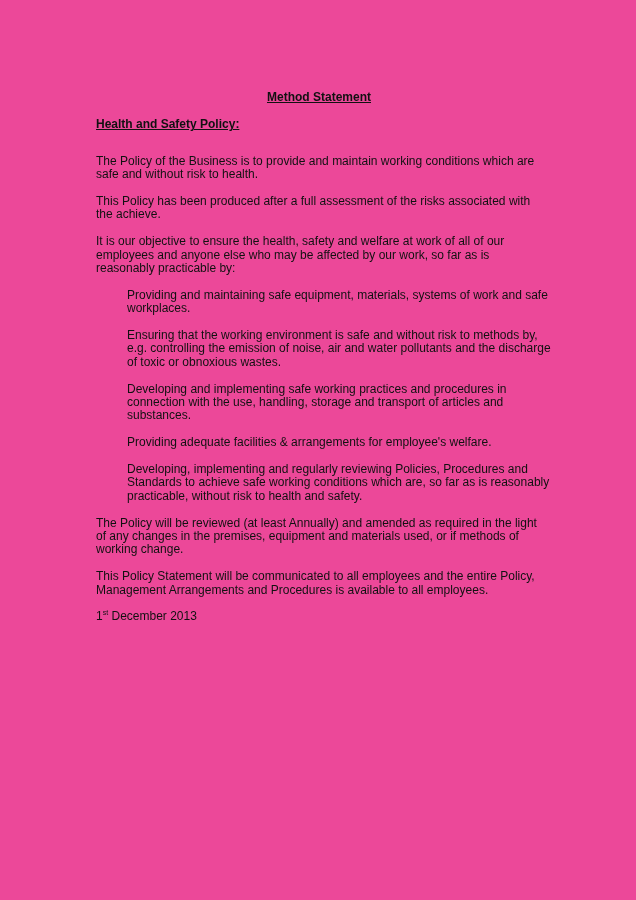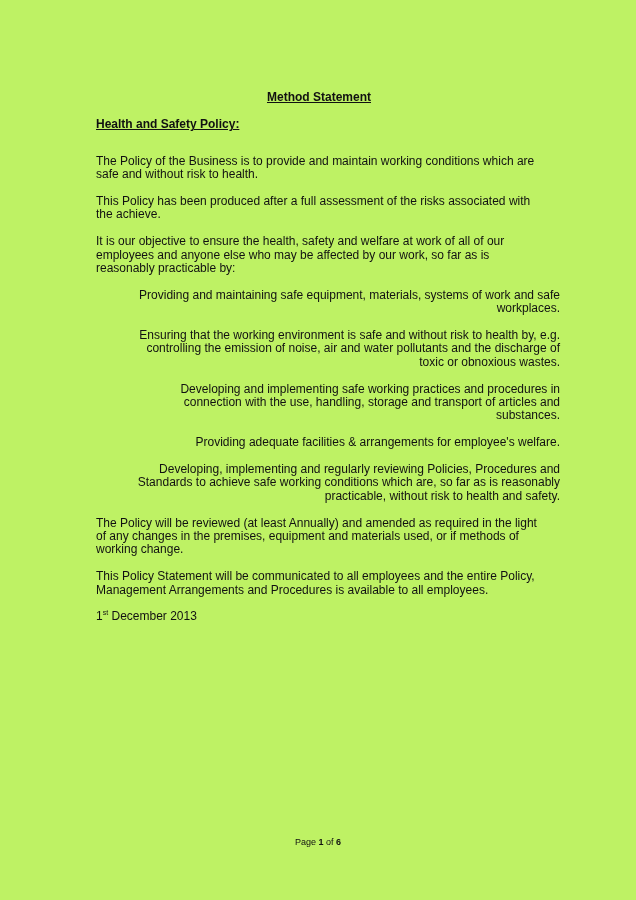--- a/index.html
+++ b/index.html
@@ -1,29 +1,29 @@
 <!DOCTYPE html>
 <html><head>
   <meta charset="utf-8">
   <style>
     html, body { margin: 0; padding: 0; background: #ffffff; }
     body {
       width: 636px; height: 900px; position: relative; overflow: hidden;
       font-family: "Liberation Sans", sans-serif; color: #111111;
       font-size: 12px; line-height: 13.4px;
     }
-    .page { position: absolute; left: 0; top: 0; width: 636px; height: 900px; background: #bef264; }
+    .page { position: absolute; left: 0; top: 0; width: 636px; height: 900px; background: #ec4899; }
     .content { position: absolute; left: 96px; top: 91px; width: 450px; }
     .title {
       text-align: center; font-weight: bold; text-decoration: underline;
       margin: 0 0 14px 0; width: 446px;
     }
     .heading { font-weight: bold; text-decoration: underline; margin: 0 0 23px 0; }
     p { margin: 0 0 13.4px 0; }
-    .bullets { margin: 11px; padding: 0 0 0 29px; list-style: none; text-align: right; }
+    .bullets { margin: 2px; padding: 0 0 0 29px; list-style: none; }
     .bullets li { margin: 0 0 13.4px 0; width: 424px; }
     sup { font-size: 7px; line-height: 0; vertical-align: 5px; }
     .footer {
       position: absolute; left: 0; width: 636px; top: 836px;
       text-align: center; font-size: 9px;
     }
     .footer b { font-weight: bold; }
   </style>
 </head>
 <body>
@@ -32,28 +32,25 @@
   <div class="content">
     <div class="title">Method Statement</div>
     <div class="heading">Health and Safety Policy:</div>
 
     <p>The Policy of the Business is to provide and maintain working conditions which are safe and without risk to health.</p>
     <p>This Policy has been produced after a full assessment of the risks associated with the achieve.</p>
     <p>It is our objective to ensure the health, safety and welfare at work of all of our employees and anyone else who may be affected by our work, so far as is reasonably practicable by:</p>
 
     <ul class="bullets">
       <li>Providing and maintaining safe equipment, materials, systems of work and safe workplaces.</li>
-      <li>Ensuring that the working environment is safe and without risk to health by, e.g. controlling the emission of noise, air and water pollutants and the discharge of toxic or obnoxious wastes.</li>
+      <li>Ensuring that the working environment is safe and without risk to methods by, e.g. controlling the emission of noise, air and water pollutants and the discharge of toxic or obnoxious wastes.</li>
       <li>Developing and implementing safe working practices and procedures in connection with the use, handling, storage and transport of articles and substances.</li>
       <li>Providing adequate facilities &amp; arrangements for employee's welfare.</li>
       <li>Developing, implementing and regularly reviewing Policies, Procedures and Standards to achieve safe working conditions which are, so far as is reasonably practicable, without risk to health and safety.</li>
     </ul>
 
     <p>The Policy will be reviewed (at least Annually) and amended as required in the light of any changes in the premises, equipment and materials used, or if methods of working change.</p>
     <p>This Policy Statement will be communicated to all employees and the entire Policy, Management Arrangements and Procedures is available to all employees.</p>
 
     <p><span>1</span><sup>st</sup><span> December 2013</span></p>
   </div>
 
-  <div class="footer">
-    <span>Page </span><b>1</b><span> of </span><b>6</b>
-  </div>
 </div>
 
 </body></html>

